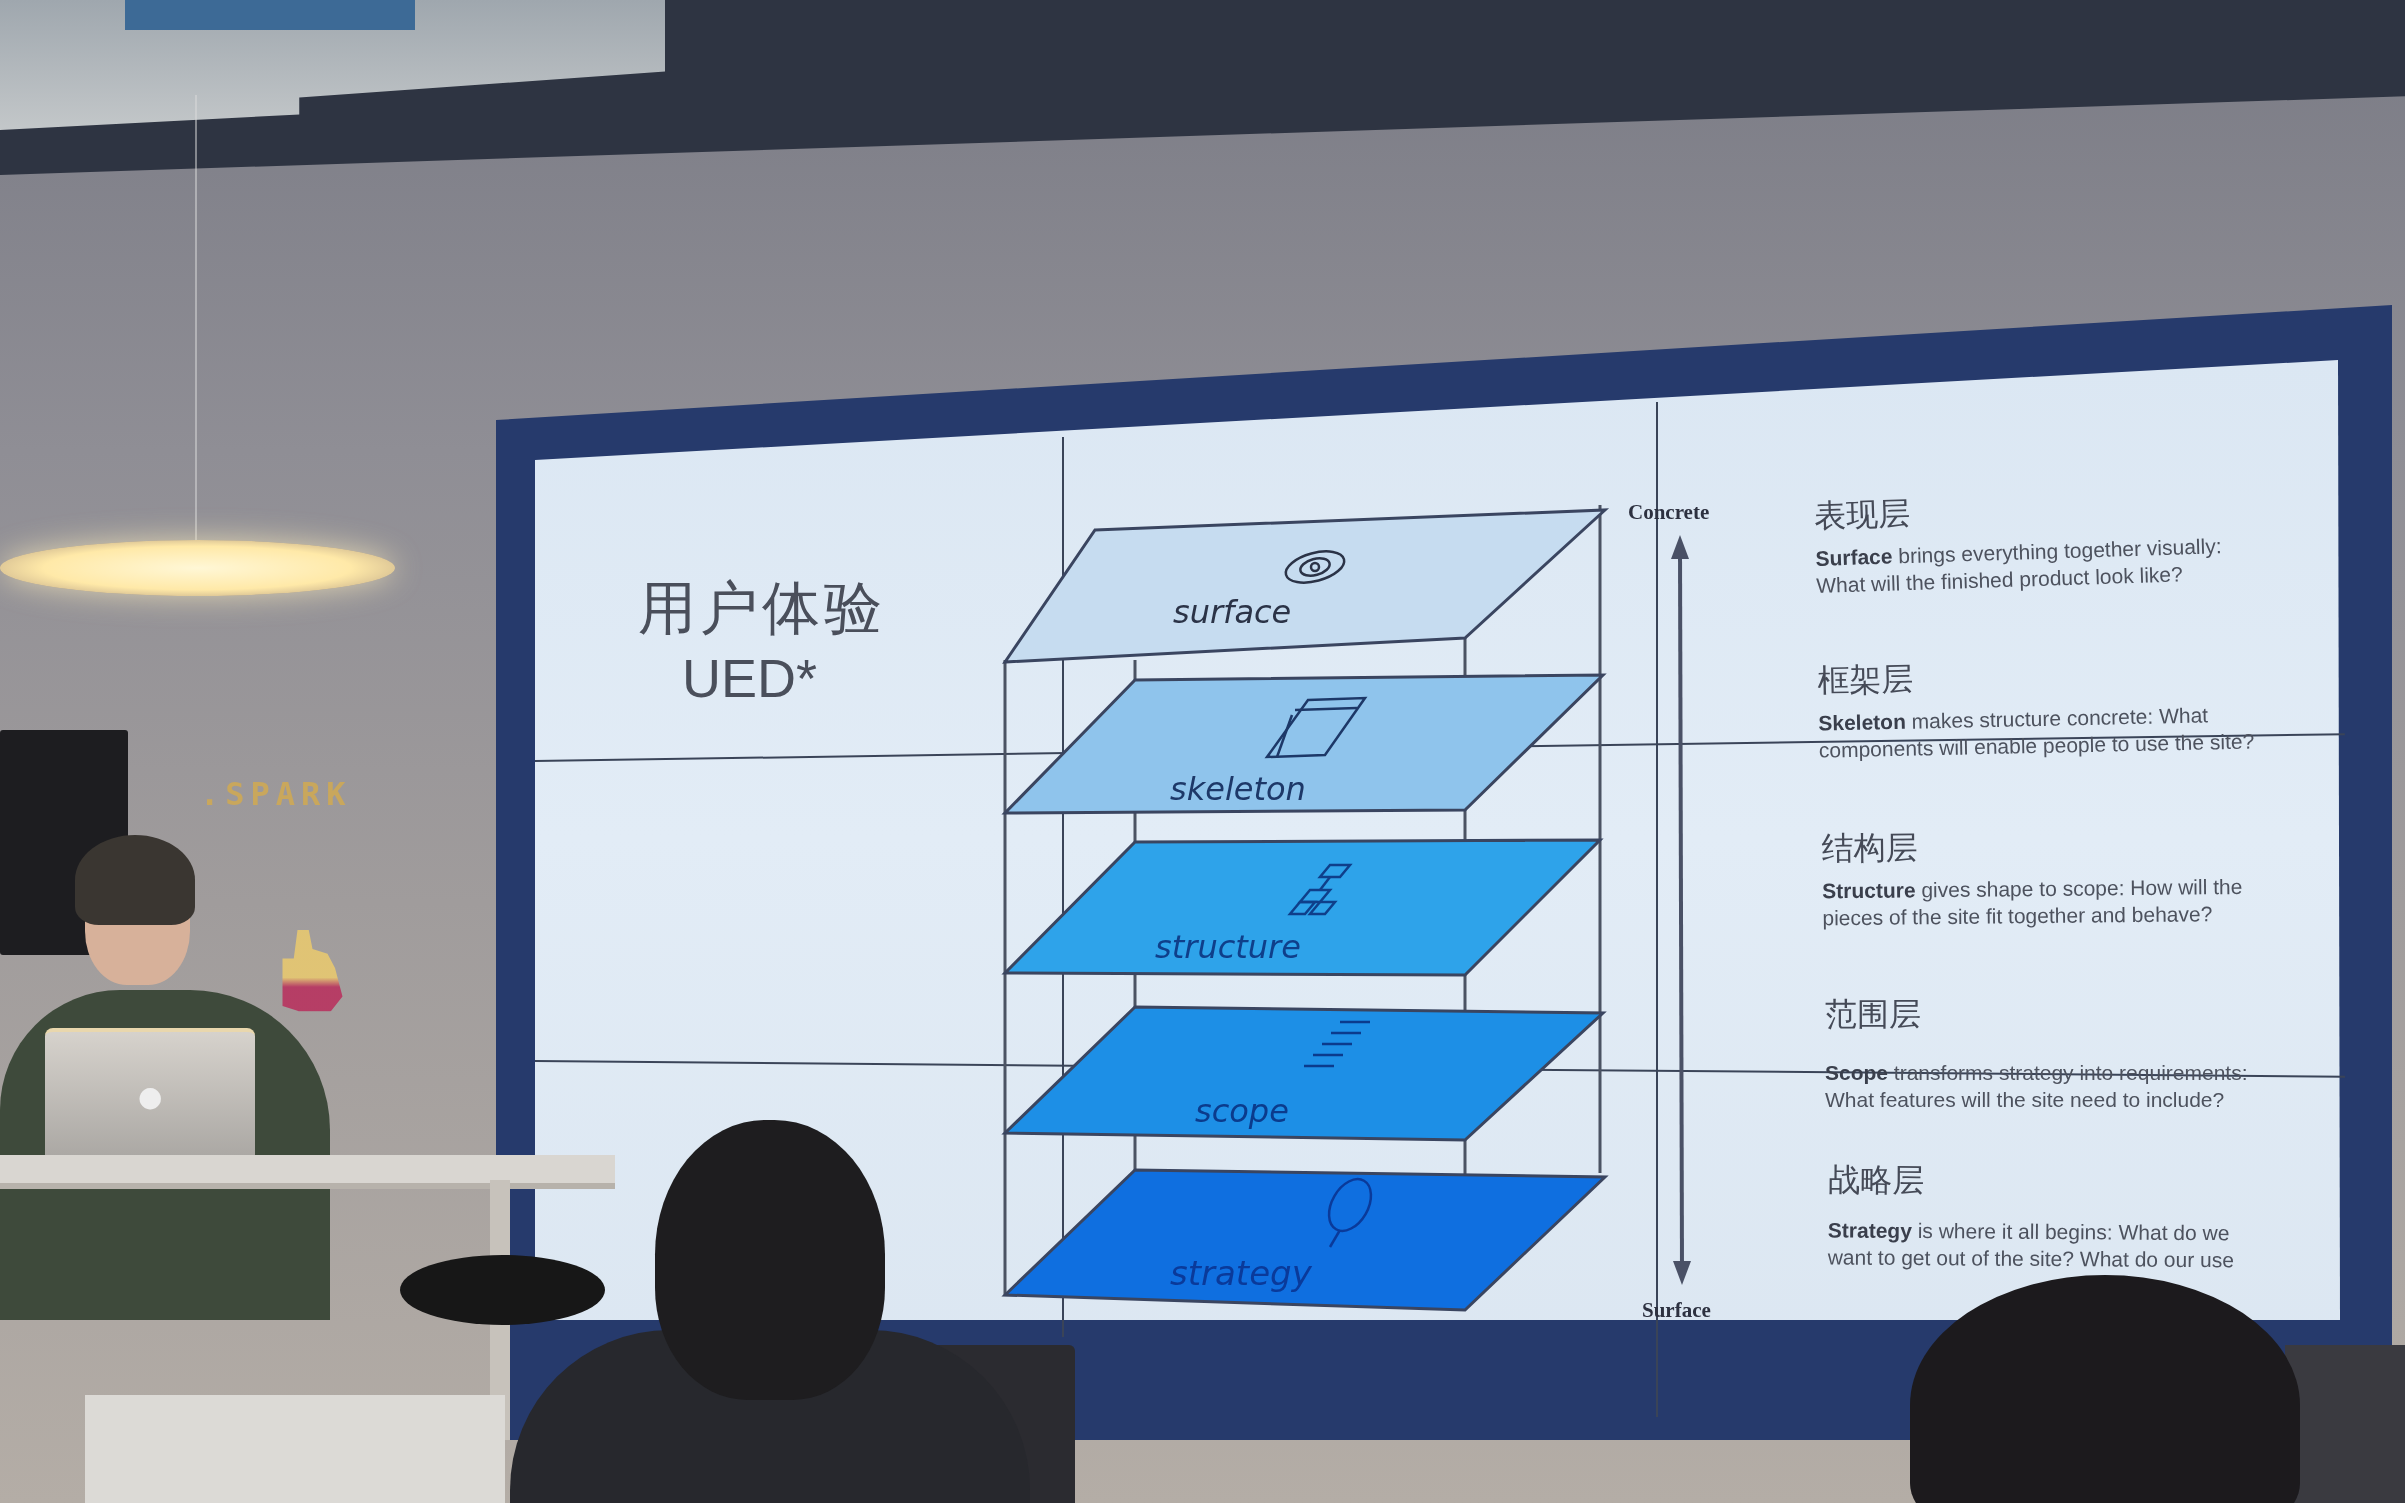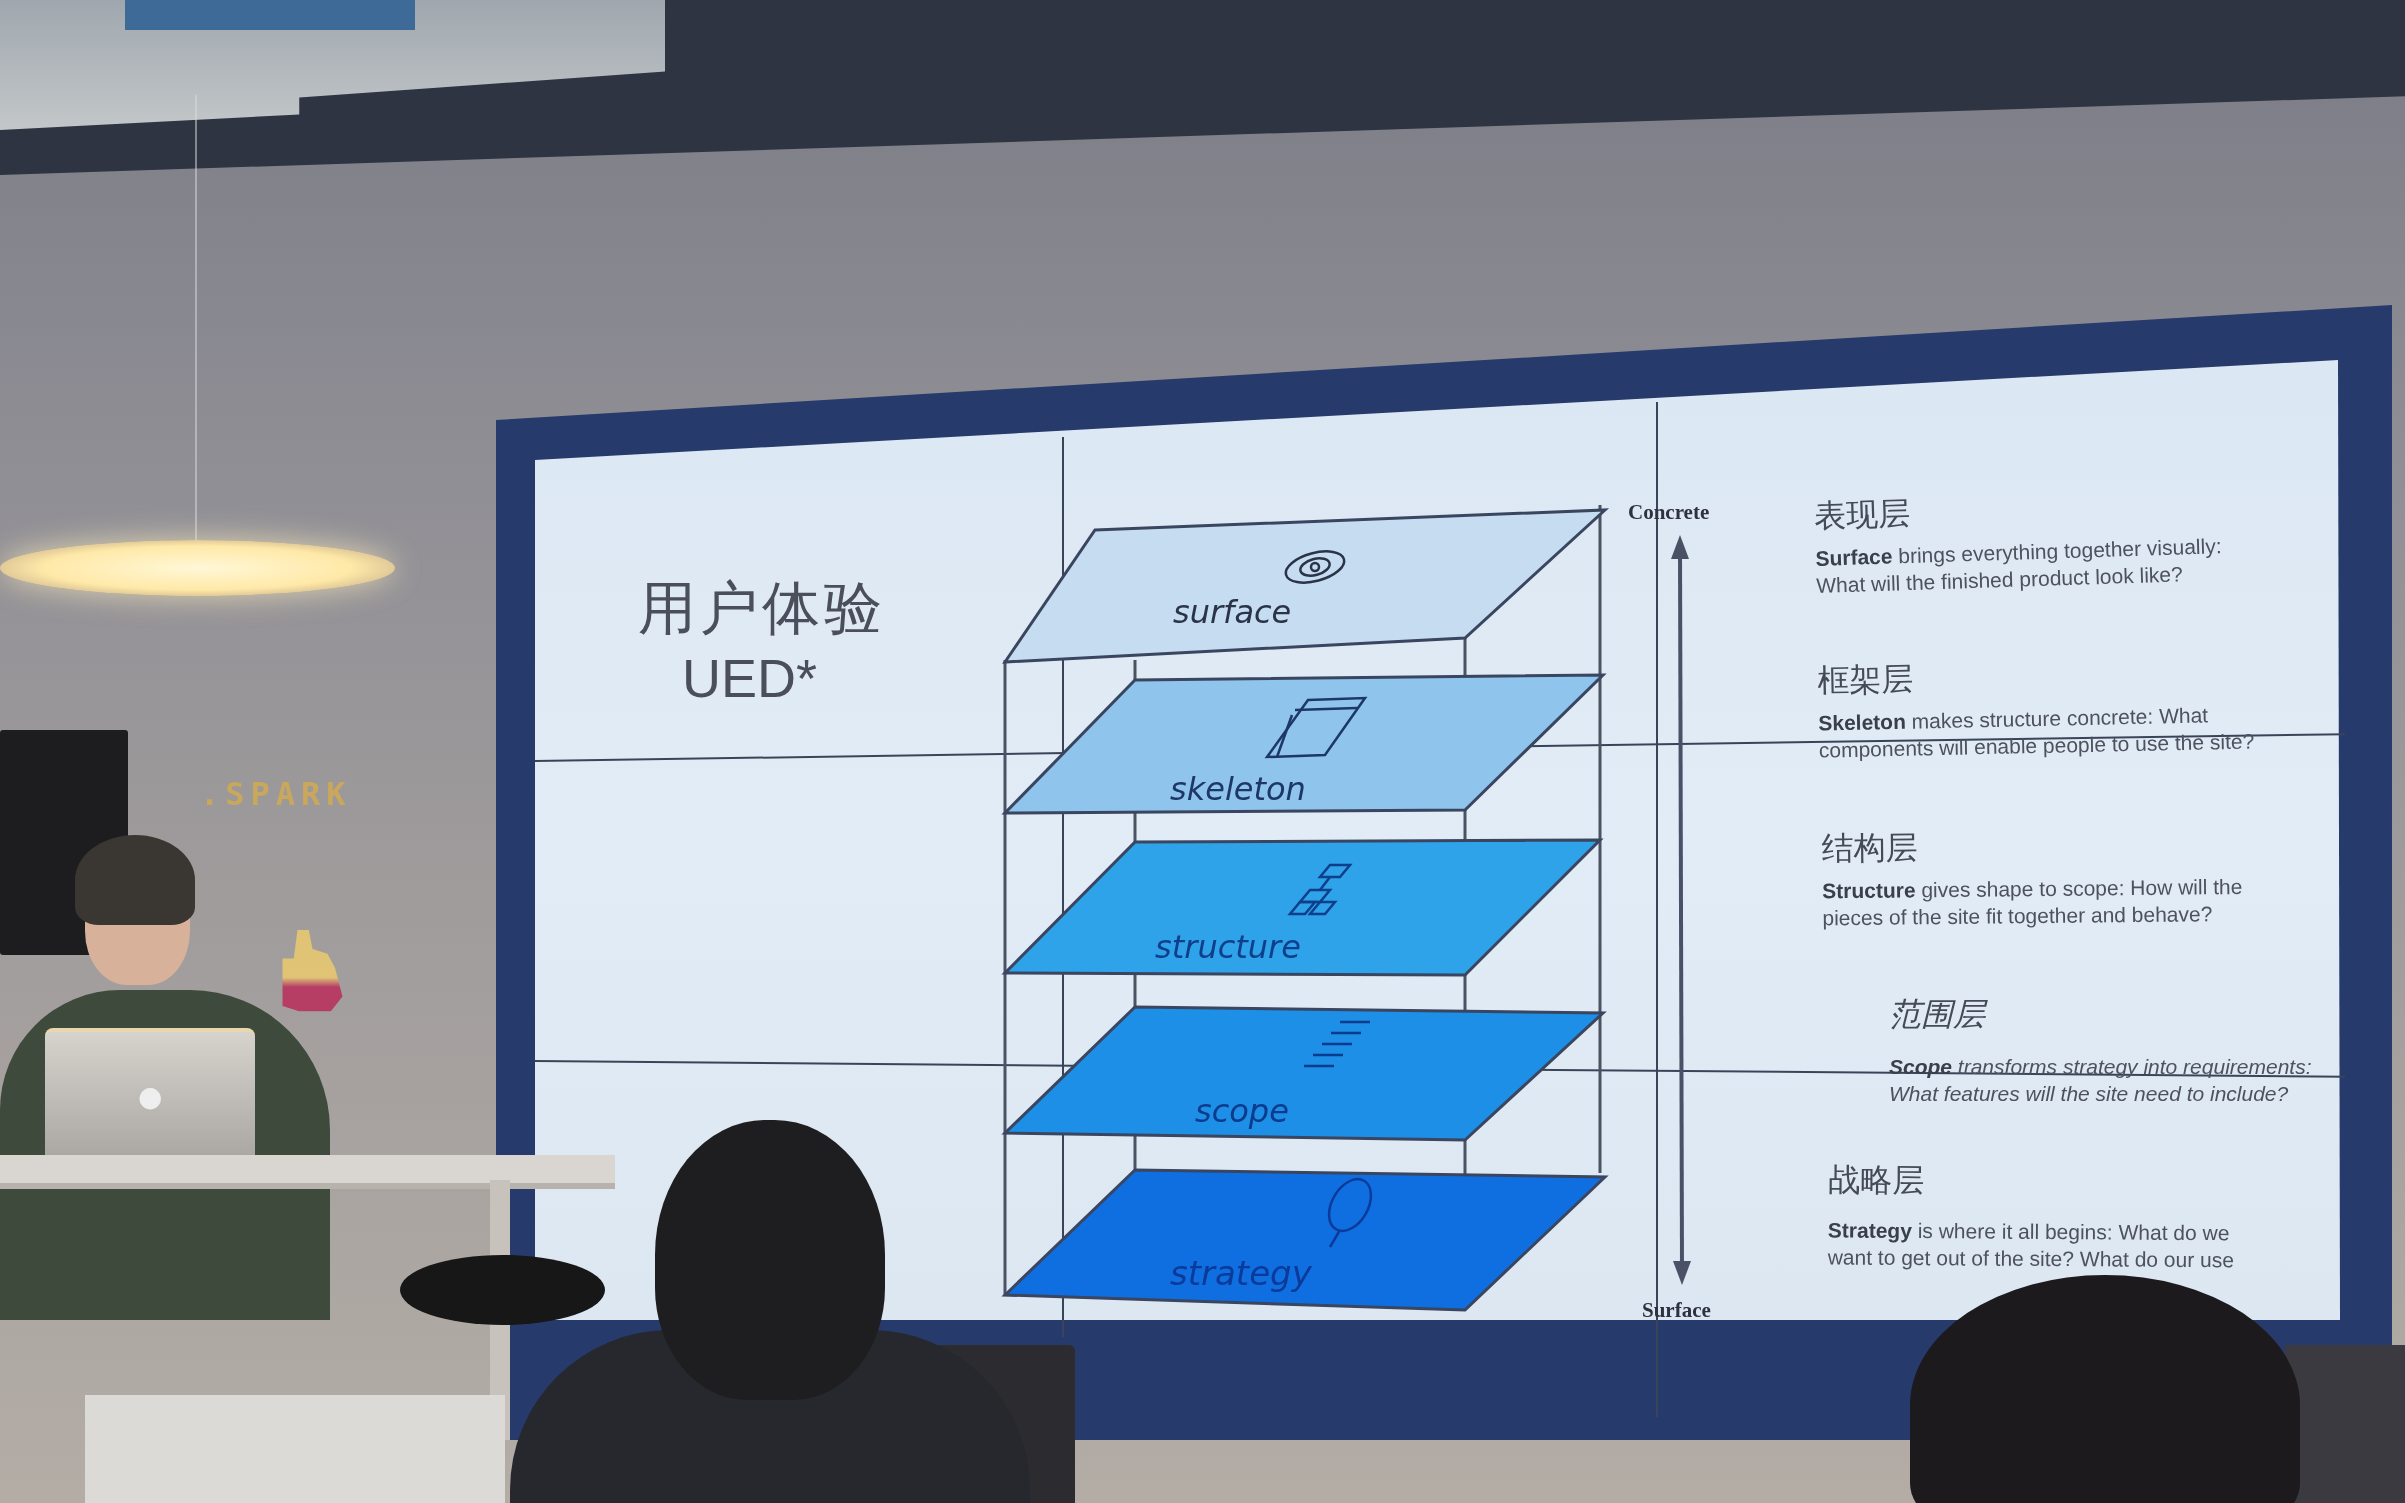--- a/index.html
+++ b/index.html
@@ -146,23 +146,23 @@
   <div class="p"><b>Surface</b><span> brings everything together visually: What will the finished product look like?</span></div>
 </div>
 <div class="abs desc" style="left:1818px;top:655px;transform:rotate(-1.2deg);">
   <div class="h">框架层</div>
   <div class="p"><b>Skeleton</b><span> makes structure concrete: What components will enable people to use the site?</span></div>
 </div>
 <div class="abs desc" style="left:1822px;top:825px;transform:rotate(-0.6deg);">
   <div class="h">结构层</div>
   <div class="p"><b>Structure</b><span> gives shape to scope: How will the pieces of the site fit together and behave?</span></div>
 </div>
-<div class="abs desc" style="left:1889px;top:993px;font-style:italic;">
+<div class="abs desc" style="left:1825px;top:993px;">
   <div class="h">范围层</div>
-  <div class="p" style="margin-top:16px;"><b>Scope</b><span> transforms strategy into requirements: What features will the site need to include?</span></div>
+  <div class="p" style="margin-top:22px;"><b>Scope</b><span> transforms strategy into requirements: What features will the site need to include?</span></div>
 </div>
 <div class="abs desc" style="left:1828px;top:1160px;transform:rotate(0.4deg);">
   <div class="h">战略层</div>
   <div class="p" style="margin-top:14px;"><b>Strategy</b><span> is where it all begins: What do we want to get out of the site? What do our use</span></div>
 </div>
 
 <div class="abs person-body"></div>
 <div class="abs person-head"></div>
 <div class="abs person-hat"></div>
 <div class="abs laptop"></div>

